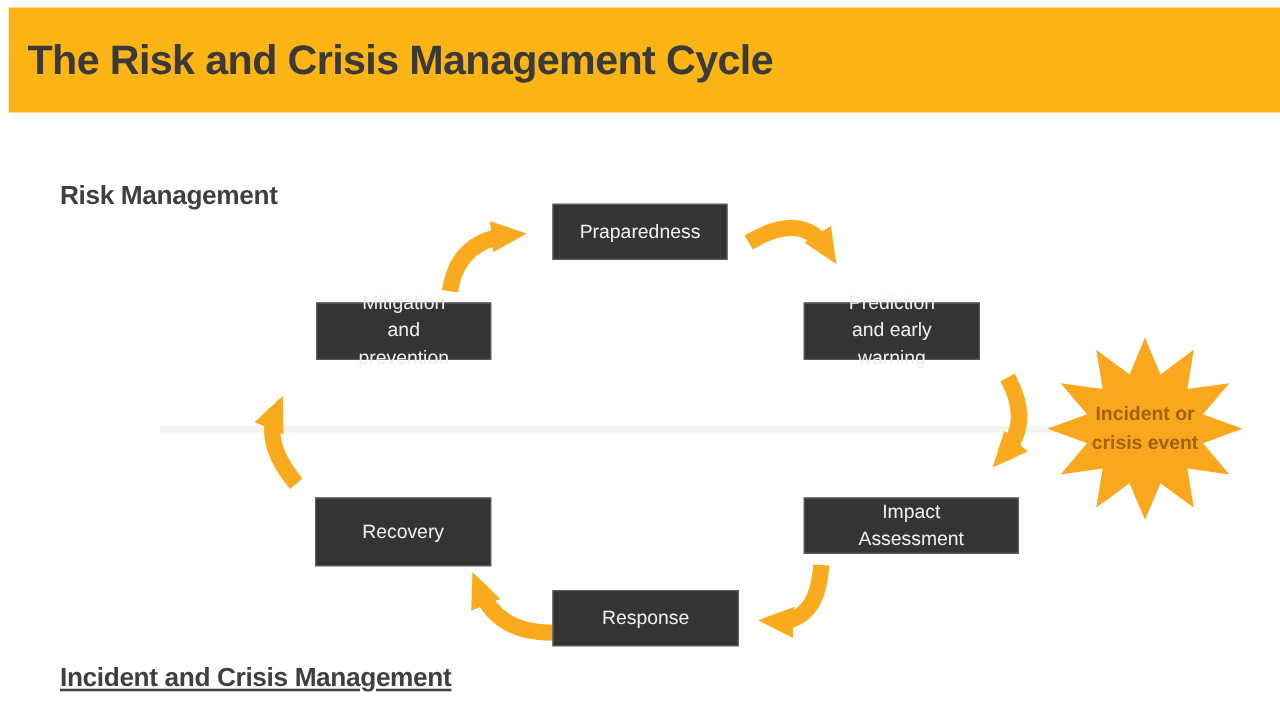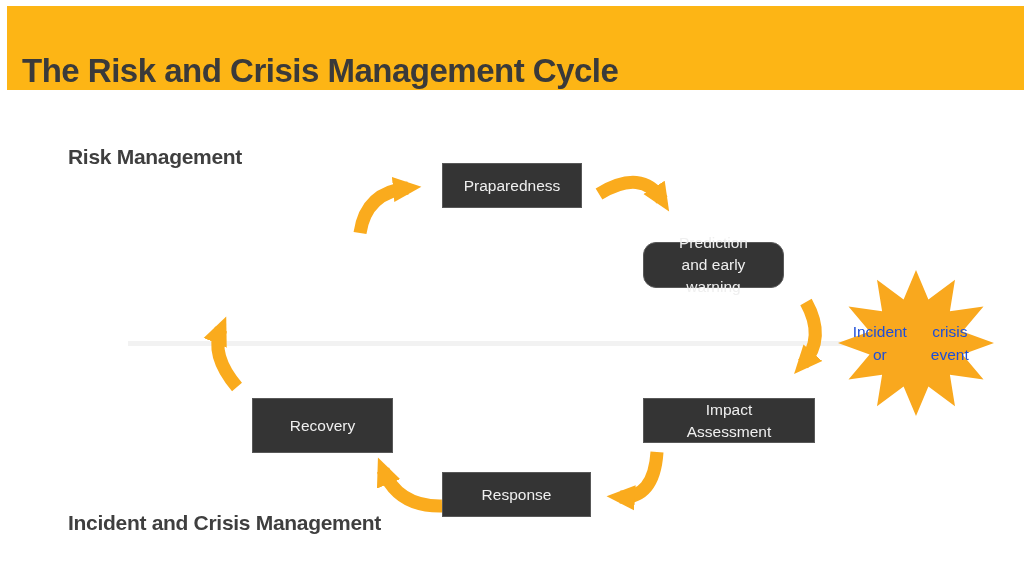--- a/index.html
+++ b/index.html
@@ -13,40 +13,39 @@
     background: #ffffff;
     overflow: hidden;
   }
 
   .header-bar {
     position: absolute;
     left: 7px; top: 6px;
     width: 1017px; height: 84px;
     background: #FDB515;
     display: flex;
-    align-items: flex-end;
+    align-items: center;
     padding-left: 15px;
   }
   .header-title {
     font-size: 33px;
     font-weight: 700;
     letter-spacing: -0.5px;
     color: #3A3A3A;
   }
 
   .section-label {
     position: absolute;
     font-size: 21px;
     font-weight: 700;
     letter-spacing: -0.3px;
     color: #3F3F3F;
-    margin-left: 20px;
   }
   .label-top { left: 48px; top: 145px; }
-  .label-bottom { left: 48px; top: 511px; }
+  .label-bottom { left: 48px; top: 531px; text-decoration: underline; }
 
   .divider {
     position: absolute;
     left: 128px; top: 341px;
     width: 750px; height: 5px;
     background: #F2F2F2;
   }
 
   .arrow-layer {
     position: absolute;
@@ -62,39 +61,39 @@
     color: #EFEFEF;
     font-size: 15.5px;
     line-height: 1.4;
     display: flex;
     align-items: center;
     justify-content: center;
     text-align: center;
     padding: 2px 32px;
   }
   .node-preparedness { left: 442px; top: 163px; width: 140px; height: 45px; }
-  .node-prediction   { left: 643px; top: 242px; width: 141px; height: 46px; border-radius: 13px; }
+  .node-prediction   { left: 643px; top: 242px; width: 141px; height: 46px; }
   .node-impact       { left: 643px; top: 398px; width: 172px; height: 45px; }
   .node-response     { left: 442px; top: 472px; width: 149px; height: 45px; }
   .node-recovery     { left: 252px; top: 398px; width: 141px; height: 55px; }
   .node-mitigation   { left: 253px; top: 242px; width: 140px; height: 46px; }
 
   .star-text {
     position: absolute;
     left: 846px; top: 313px;
     width: 140px; height: 60px;
     display: flex;
-    flex-direction: row;
+    flex-direction: column;
     align-items: center;
     justify-content: center;
     text-align: center;
     font-size: 15.5px;
-    font-weight: 400;
+    font-weight: 700;
     line-height: 1.5;
-    color: #1d4ed8;
+    color: #a16207;
   }
 </style>
 </head>
 <body>
 
 <div class="stage">
 
   <div class="header-bar">
     <div class="header-title">The Risk and Crisis Management Cycle</div>
   </div>
@@ -119,19 +118,20 @@
     <path d="M 237 387 Q 210 355 221 329" fill="none" stroke="#FAAB1D" stroke-width="13" marker-end="url(#ah)"></path>
 
     <polygon fill="#F9A81E" points="916,270 928.4,299.5 955,279.8 949.9,311.2 983.5,306.5 962.4,331.4 994,343 962.4,354.6 983.5,379.5 949.9,374.8 955,406.2 928.4,386.5 916,416 903.6,386.5 877,406.2 882.1,374.8 848.5,379.5 869.6,354.6 838,343 869.6,331.4 848.5,306.5 882.1,311.2 877,279.8 903.6,299.5"></polygon>
   </svg>
 
   <div class="node node-preparedness">Praparedness</div>
   <div class="node node-prediction">Prediction and early warning</div>
   <div class="node node-impact">Impact Assessment</div>
   <div class="node node-response">Response</div>
   <div class="node node-recovery">Recovery</div>
+  <div class="node node-mitigation">Mitigation and prevention</div>
 
   <div class="star-text">
     <span>Incident or</span>
     <span>crisis event</span>
   </div>
 
 </div>
 
 </body></html>

